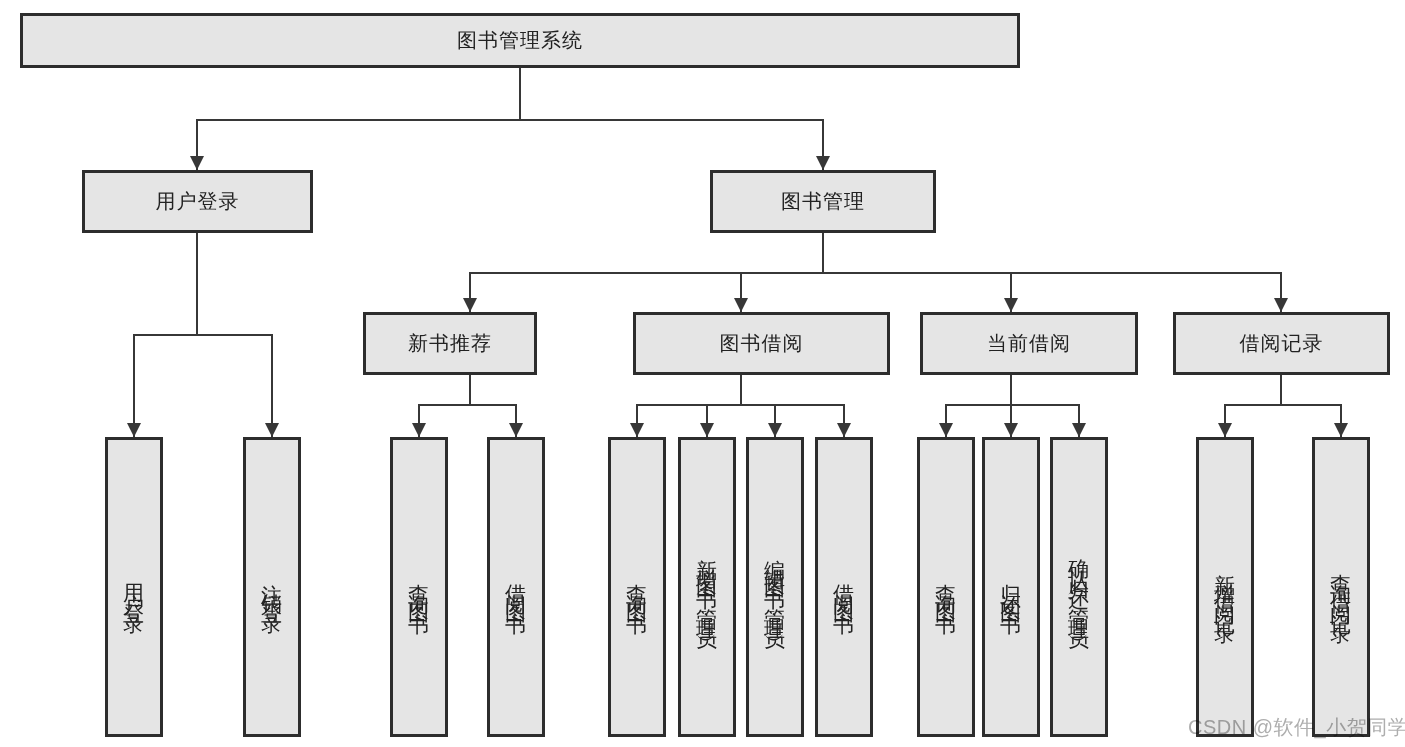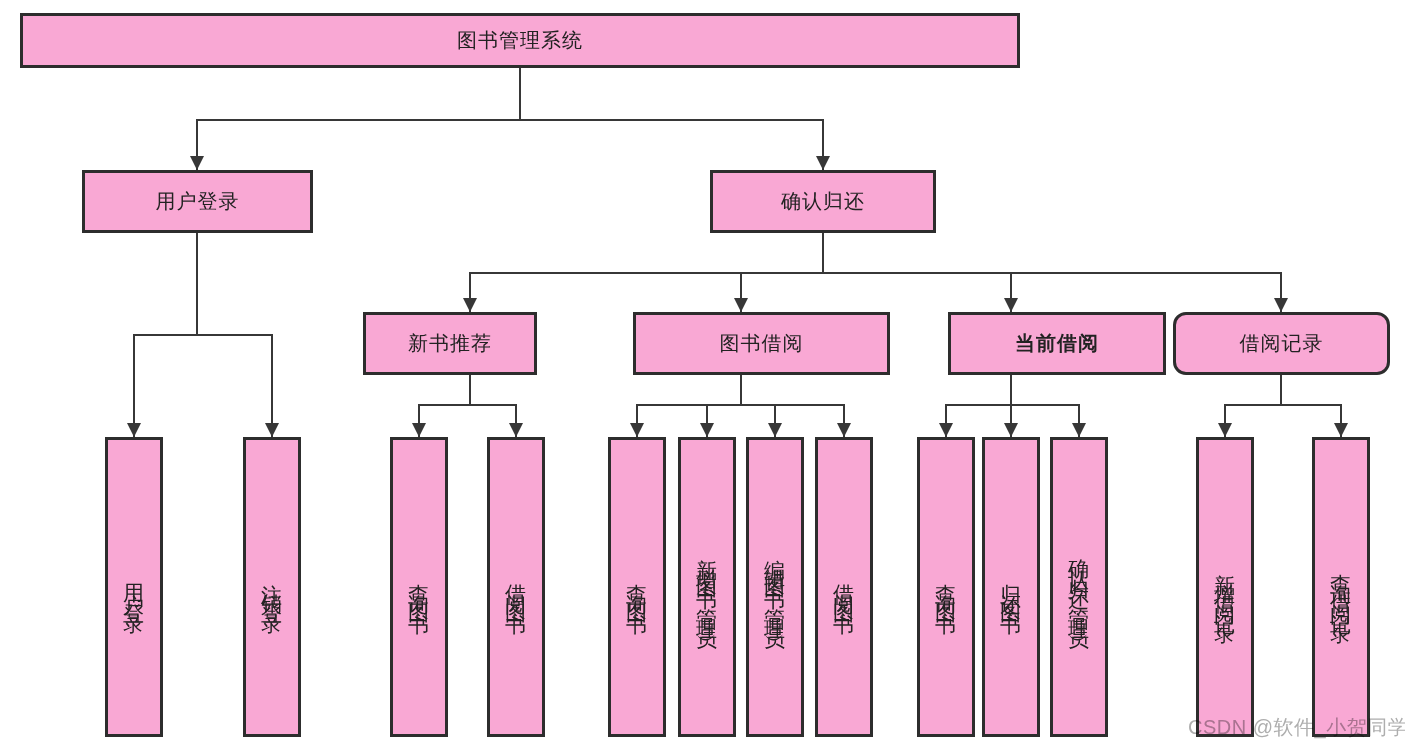--- a/index.html
+++ b/index.html
@@ -2,21 +2,21 @@
 <html><head>
 <meta charset="utf-8">
 <style>
   html,body{margin:0;padding:0;background:#ffffff;}
   .canvas{
     position:relative;width:1405px;height:747px;background:#ffffff;overflow:hidden;
     font-family:"Liberation Sans","DejaVu Sans",sans-serif;color:#222222;
   }
   .connectors{position:absolute;left:0;top:0;width:1405px;height:747px;z-index:1;}
   .box{
-    position:absolute;box-sizing:border-box;background:#f9a8d4;
+    position:absolute;box-sizing:border-box;background:#e5e5e5;
     border:3px solid #2d2d2d;display:flex;align-items:center;justify-content:center;
     z-index:2;
   }
   .hbox span{font-size:20px;letter-spacing:1px;white-space:nowrap;}
   .vbox span{
     writing-mode:vertical-rl;
     font-size:21px;letter-spacing:10px;line-height:1;white-space:nowrap;
   }
   .watermark{
     position:absolute;left:1188px;top:714px;z-index:5;
@@ -79,33 +79,33 @@
   </svg>
 
   <div class="box hbox" style="left:20px;top:13px;width:1000px;height:55px;">
     <span>图书管理系统</span>
   </div>
 
   <div class="box hbox" style="left:82px;top:170px;width:231px;height:63px;">
     <span>用户登录</span>
   </div>
   <div class="box hbox" style="left:710px;top:170px;width:226px;height:63px;">
-    <span>确认归还</span>
+    <span>图书管理</span>
   </div>
 
   <div class="box hbox" style="left:363px;top:312px;width:174px;height:63px;">
     <span>新书推荐</span>
   </div>
   <div class="box hbox" style="left:633px;top:312px;width:257px;height:63px;">
     <span>图书借阅</span>
   </div>
-  <div class="box hbox" style="left:948px;top:312px;width:218px;height:63px;font-weight:bold;">
+  <div class="box hbox" style="left:920px;top:312px;width:218px;height:63px;">
     <span>当前借阅</span>
   </div>
-  <div class="box hbox" style="left:1173px;top:312px;width:217px;height:63px;border-radius:13px;">
+  <div class="box hbox" style="left:1173px;top:312px;width:217px;height:63px;">
     <span>借阅记录</span>
   </div>
 
   <div class="box vbox" style="left:105px;top:437px;width:58px;height:300px;">
     <span>用户登录</span>
   </div>
   <div class="box vbox" style="left:243px;top:437px;width:58px;height:300px;">
     <span>注销登录</span>
   </div>
 

